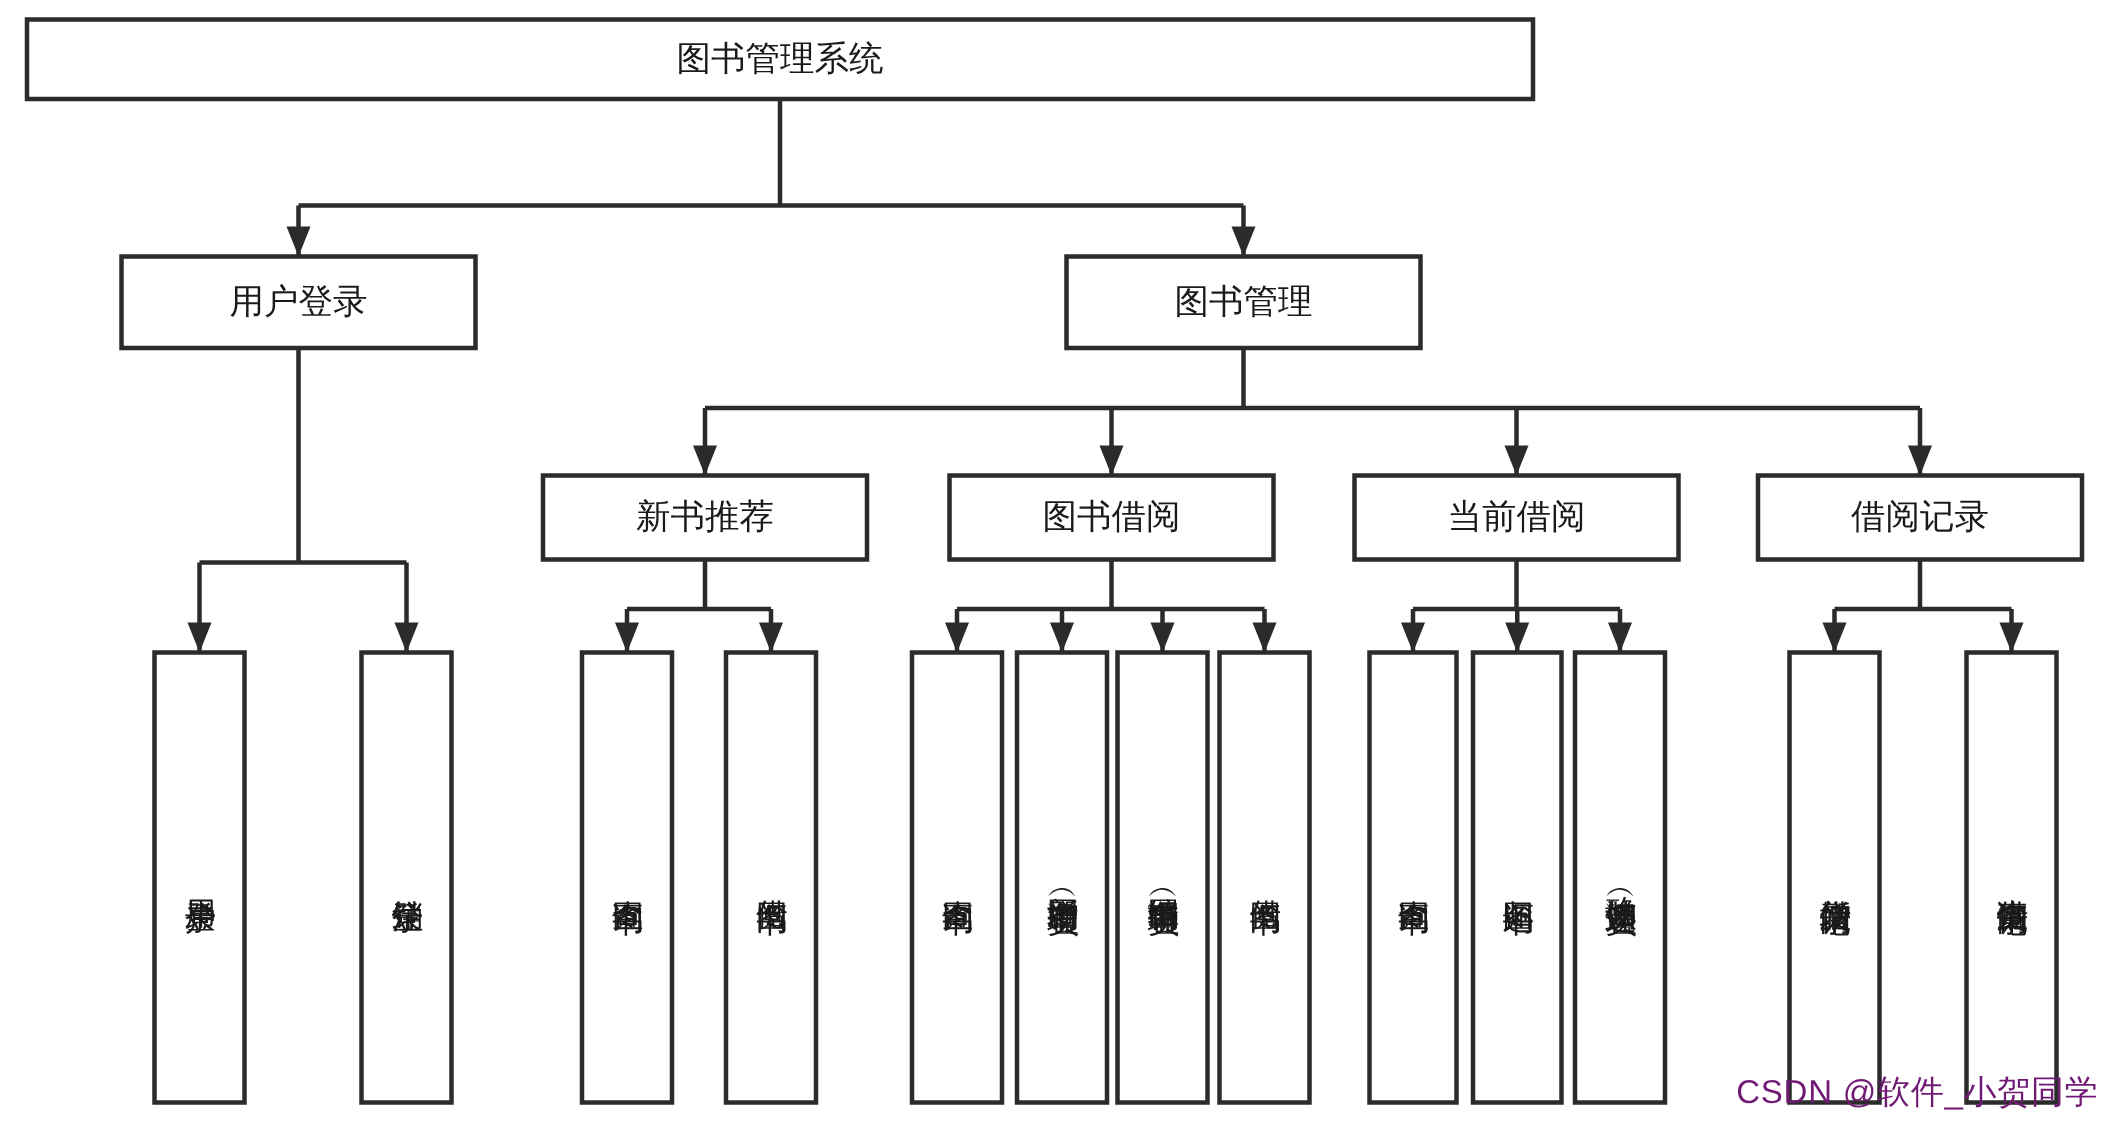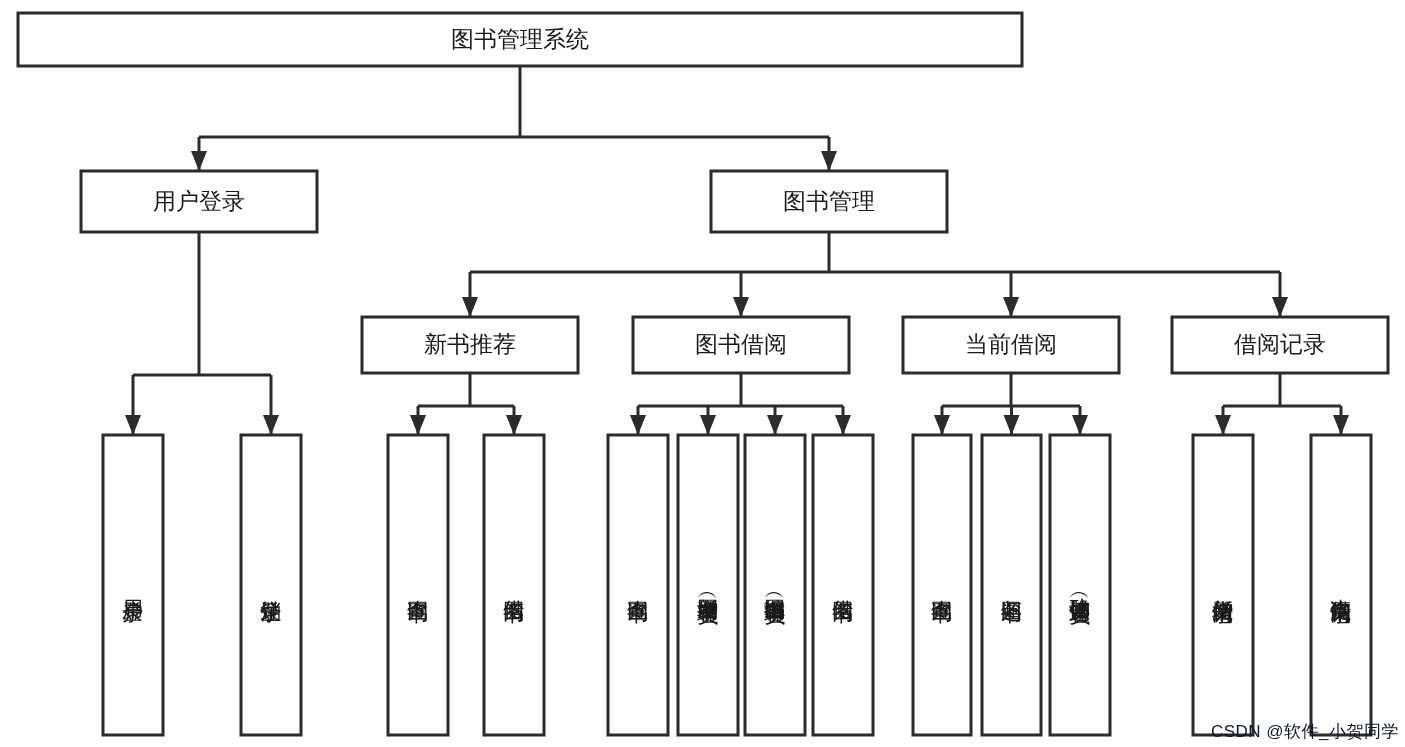--- a/index.html
+++ b/index.html
@@ -63,22 +63,22 @@
     justify-content: center;
     text-align: center;
     white-space: nowrap;
     pointer-events: none;
   }
   .watermark {
     position: absolute;
     right: 6px;
     bottom: 4px;
     font-family: "Liberation Sans", "DejaVu Sans", sans-serif;
-    font-size: 17px;
-    color: #0f172a;
+    font-size: 22px;
+    color: #701a75;
     letter-spacing: 0.5px;
     white-space: nowrap;
     margin-left: 29px;
   }
 </style>
 </head>
 <body>
 
 <div id="diagram-root">
 

